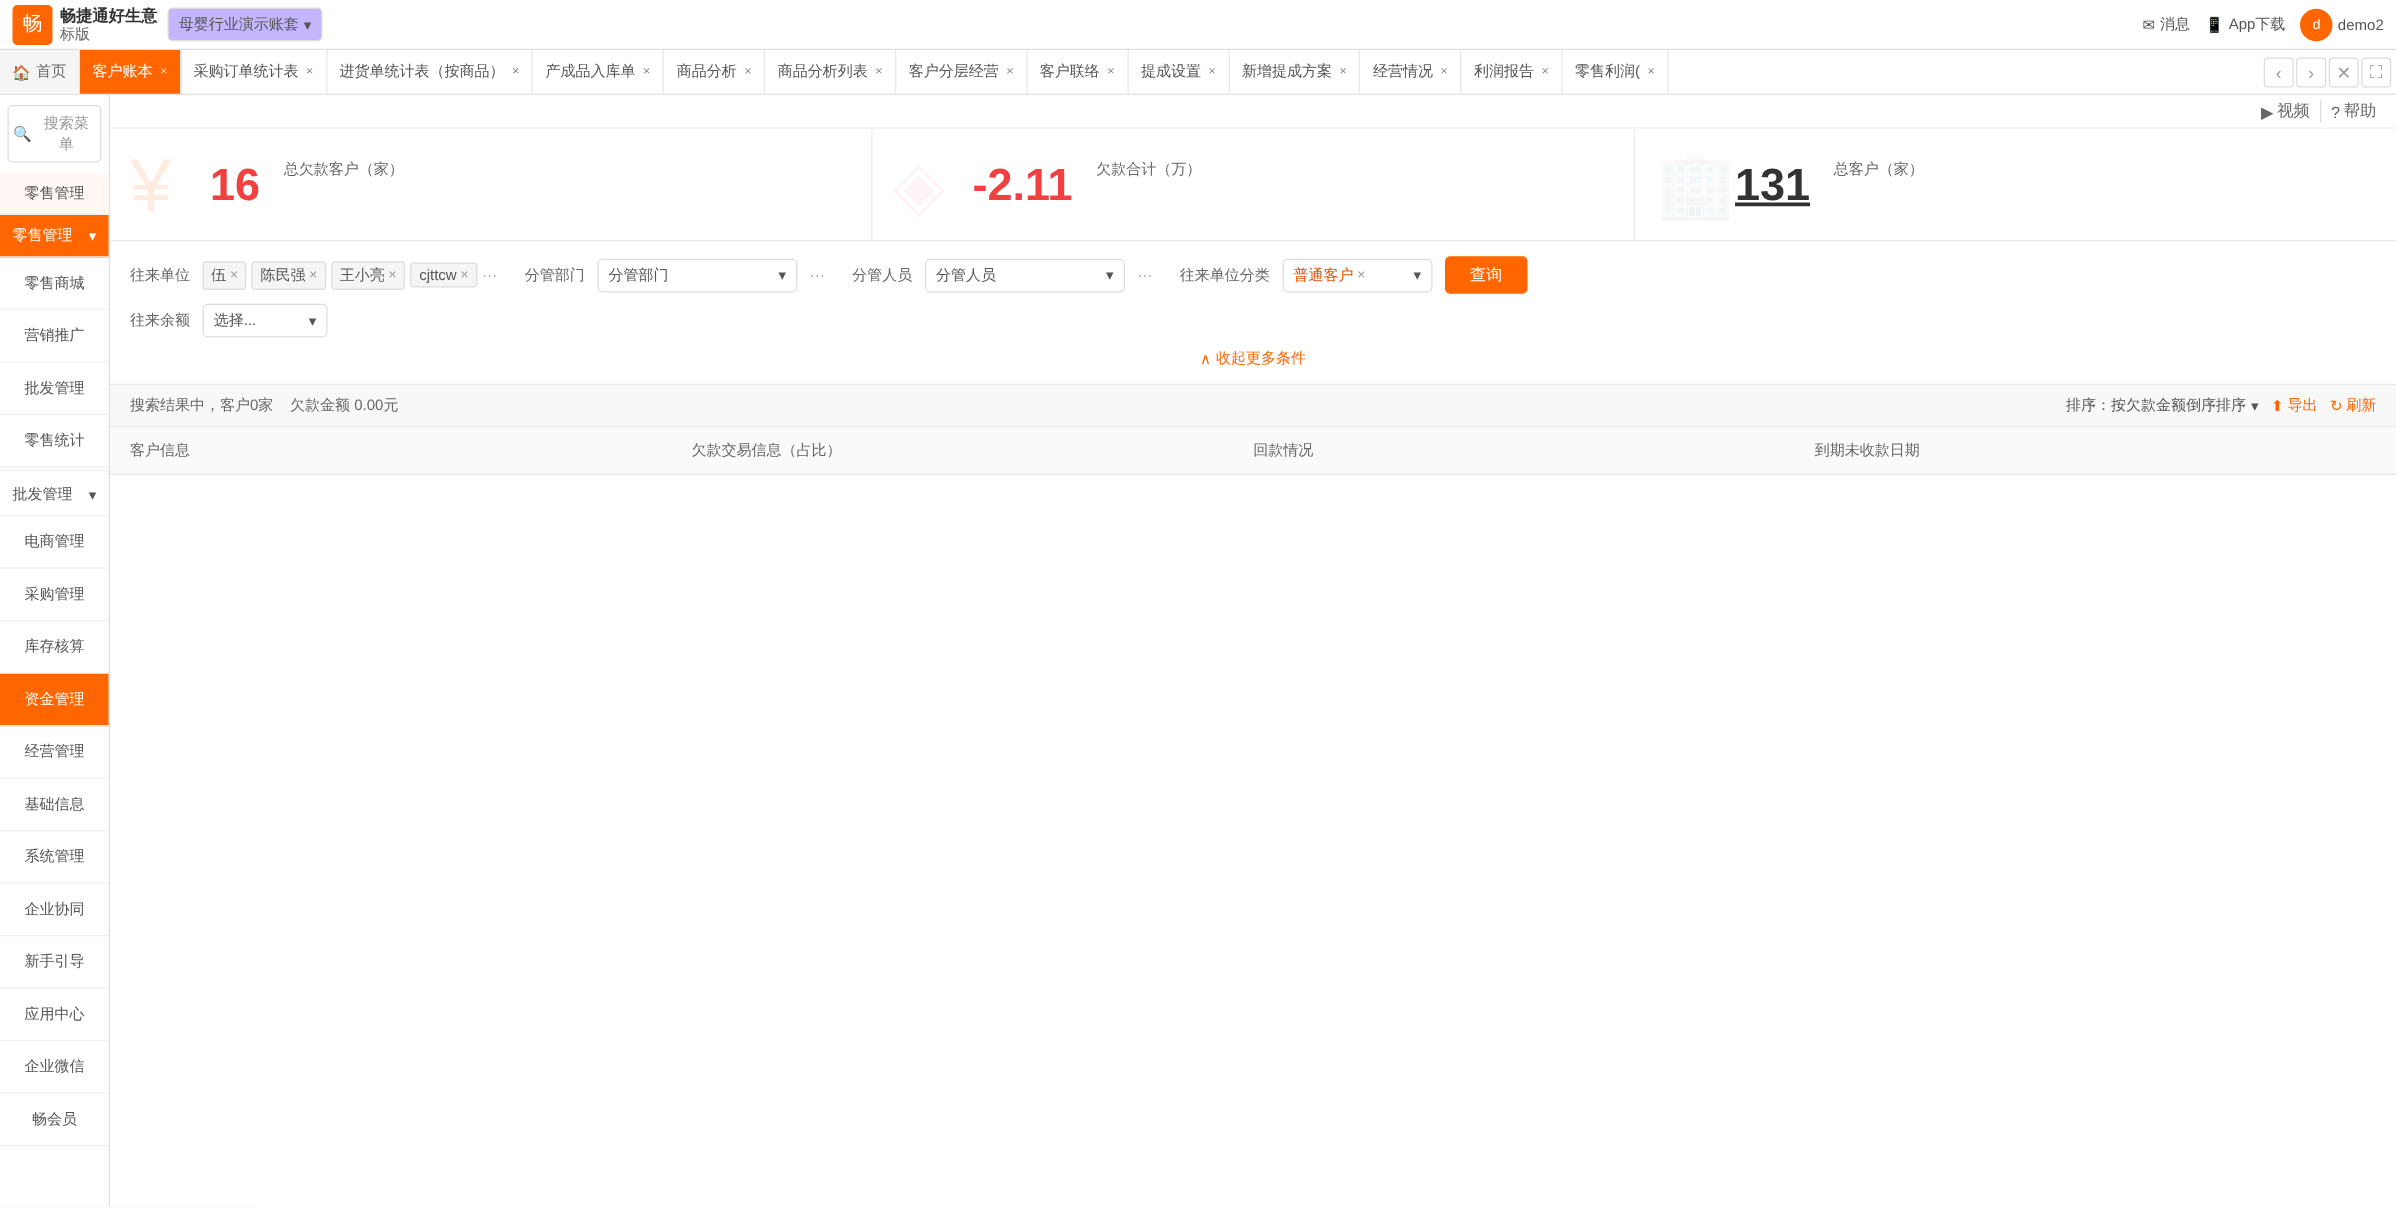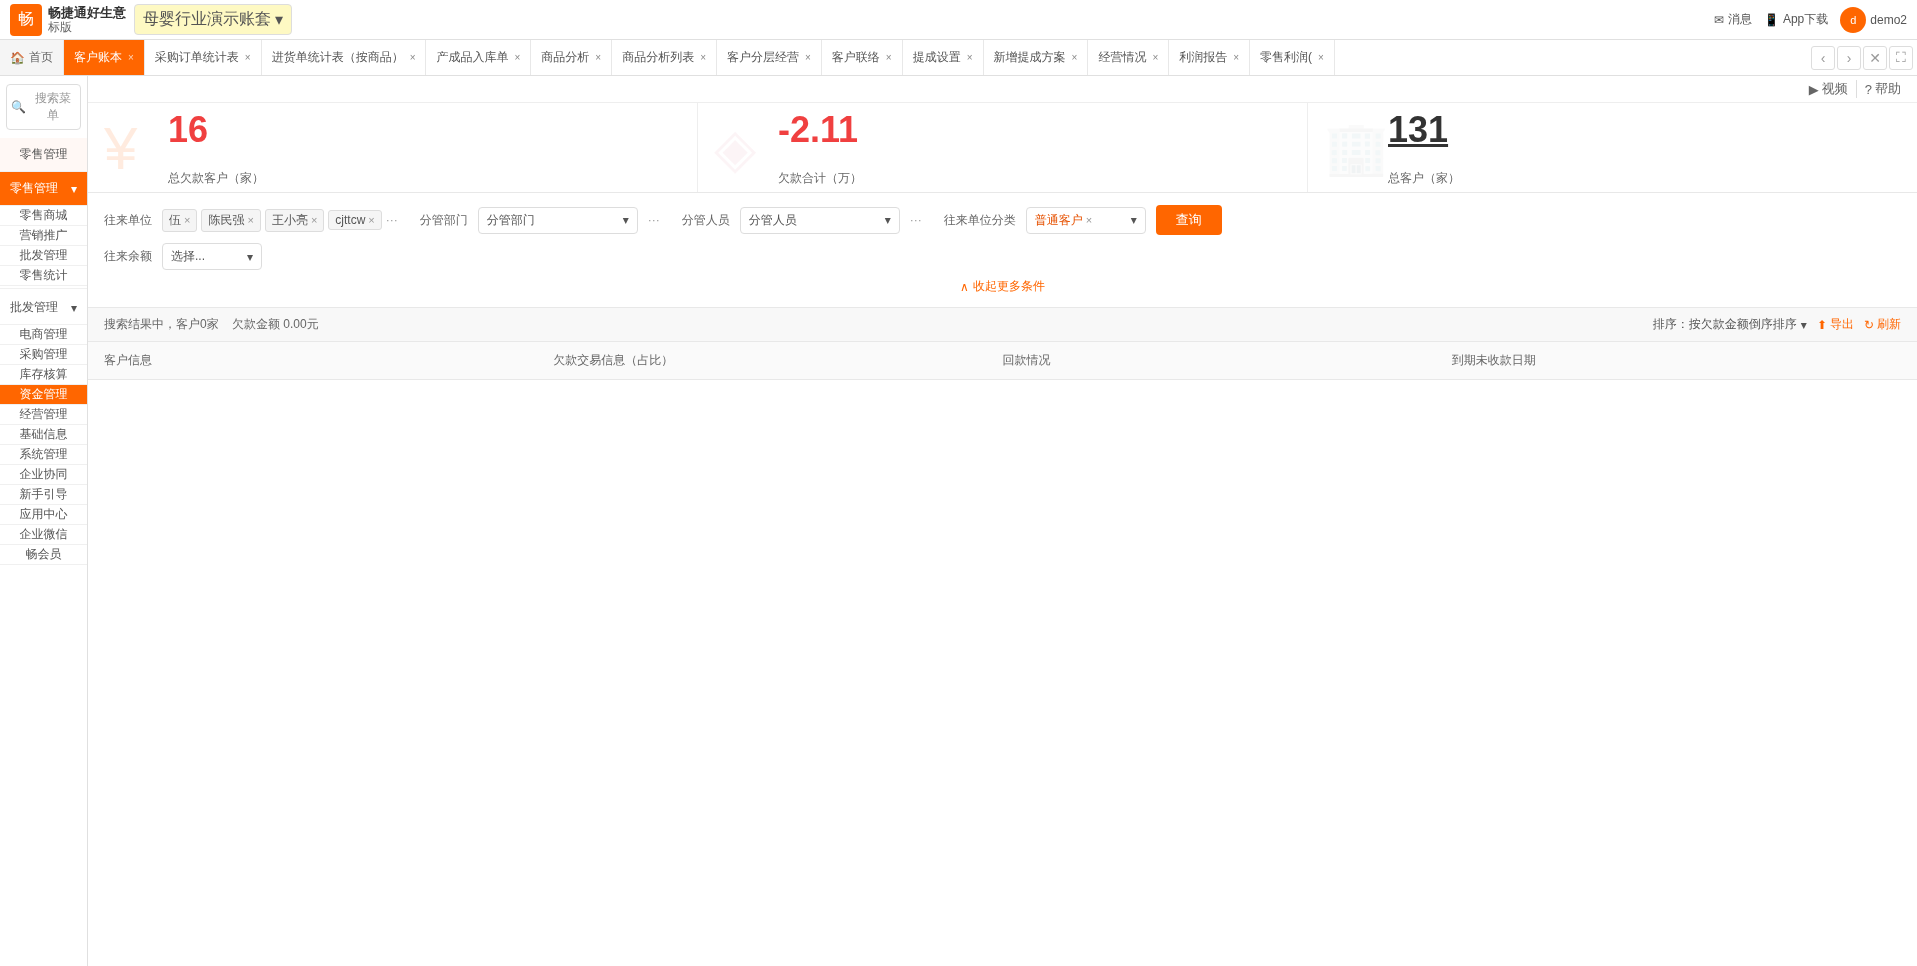--- a/index.html
+++ b/index.html
@@ -5,53 +5,53 @@
     * { margin: 0; padding: 0; box-sizing: border-box; }
     body { font-family: 'Microsoft YaHei', Arial, sans-serif; font-size: 13px; background: #f5f5f5; color: #333; display: flex; flex-direction: column; height: 100vh; overflow: hidden; }
 
     
     .top-bar { background: #fff; border-bottom: 1px solid #e0e0e0; display: flex; align-items: center; height: 40px; padding: 0 10px; justify-content: space-between; flex-shrink: 0; }
     .top-bar-left { display: flex; align-items: center; gap: 8px; }
     .logo-area { display: flex; align-items: center; gap: 6px; }
     .logo-icon { width: 32px; height: 32px; background: #ff6600; border-radius: 4px; display: flex; align-items: center; justify-content: center; color: #fff; font-size: 16px; }
     .logo-text { font-size: 12px; color: #666; line-height: 1.2; }
     .logo-text .title { color: #333; font-weight: bold; font-size: 13px; }
-    .account-selector { display: flex; align-items: center; gap: 4px; padding: 4px 8px; border: 1px solid #ddd; border-radius: 4px; cursor: pointer; font-size: 16px; color: #555; background: #fef9c3; }
+    .account-selector { display: flex; align-items: center; gap: 4px; padding: 4px 8px; border: 1px solid #ddd; border-radius: 4px; cursor: pointer; font-size: 12px; color: #555; background: #c4b5fd; }
     .top-bar-right { display: flex; align-items: center; gap: 12px; font-size: 12px; color: #555; }
     .top-bar-right .item { display: flex; align-items: center; gap: 4px; cursor: pointer; }
     .avatar { width: 26px; height: 26px; border-radius: 50%; background: #ff6600; display: flex; align-items: center; justify-content: center; color: #fff; font-size: 11px; }
 
     
     .tab-nav { background: #fff; border-bottom: 1px solid #e0e0e0; display: flex; align-items: center; height: 36px; overflow: hidden; flex-shrink: 0; }
     .tab-item { display: flex; align-items: center; height: 36px; padding: 0 10px; border-right: 1px solid #e8e8e8; cursor: pointer; font-size: 12px; color: #555; white-space: nowrap; gap: 4px; flex-shrink: 0; }
     .tab-item.active { background: #ff6600; color: #fff; }
     .tab-item .close-btn { font-size: 10px; color: inherit; opacity: 0.7; margin-left: 2px; }
     .tab-item.home { background: #f5f5f5; color: #666; }
     .tab-nav-actions { display: flex; align-items: center; margin-left: auto; gap: 2px; padding: 0 4px; }
     .tab-nav-actions .nav-btn { width: 24px; height: 24px; display: flex; align-items: center; justify-content: center; cursor: pointer; color: #999; font-size: 14px; border: 1px solid #ddd; border-radius: 3px; background: #fff; }
 
     
     .main-layout { display: flex; flex: 1; overflow: hidden; }
 
     
     .sidebar { width: 88px; background: #fff; border-right: 1px solid #e0e0e0; display: flex; flex-direction: column; overflow-y: auto; flex-shrink: 0; }
     .sidebar-search { padding: 8px 6px; }
     .sidebar-search-btn { width: 100%; padding: 5px 4px; background: #fff; border: 1px solid #ddd; border-radius: 4px; color: #999; font-size: 12px; display: flex; align-items: center; gap: 4px; cursor: pointer; }
-    .sidebar-item { padding: 1px 6px; text-align: center; cursor: pointer; font-size: 12px; color: #555; border-bottom: 1px solid #f0f0f0; }
+    .sidebar-item { padding: 12px 6px; text-align: center; cursor: pointer; font-size: 12px; color: #555; border-bottom: 1px solid #f0f0f0; }
     .sidebar-item.active { background: #ff6600; color: #fff; }
     .sidebar-item.has-sub { display: flex; align-items: center; justify-content: space-between; padding: 8px 10px; }
     .sidebar-quick { padding: 8px 6px; text-align: center; cursor: pointer; font-size: 12px; color: #555; border-bottom: 1px solid #f0f0f0; background: #fff8f5; }
 
     
     .content-area { flex: 1; display: flex; flex-direction: column; overflow: hidden; background: #f0f0f0; }
 
     
     .summary-row { display: flex; background: #fff; border-bottom: 1px solid #e8e8e8; height: 90px; flex-shrink: 0; }
     .summary-card { flex: 1; display: flex; align-items: center; padding: 0 24px; gap: 16px; border-right: 1px solid #eee; position: relative; }
-    .summary-card-content { display: flex; flex-direction: column; gap: 19px; z-index: 1; }
+    .summary-card-content { display: flex; gap: 19px; z-index: 1; }
     .summary-value { font-size: 32px; font-weight: bold; color: #f04040; }
     .summary-value.dark { color: #333; text-decoration: underline; }
     .summary-label { font-size: 12px; color: #666; }
 
     
     .filter-area { background: #fff; padding: 12px 16px; border-bottom: 1px solid #e8e8e8; flex-shrink: 0; }
     .filter-row { display: flex; align-items: center; gap: 10px; margin-bottom: 8px; flex-wrap: wrap; }
     .filter-label { color: #666; font-size: 12px; white-space: nowrap; }
     .filter-tags { display: flex; align-items: center; gap: 4px; flex-wrap: wrap; }
     .filter-tag { display: flex; align-items: center; gap: 3px; padding: 2px 6px; background: #f5f5f5; border: 1px solid #ddd; border-radius: 3px; font-size: 12px; color: #555; }

